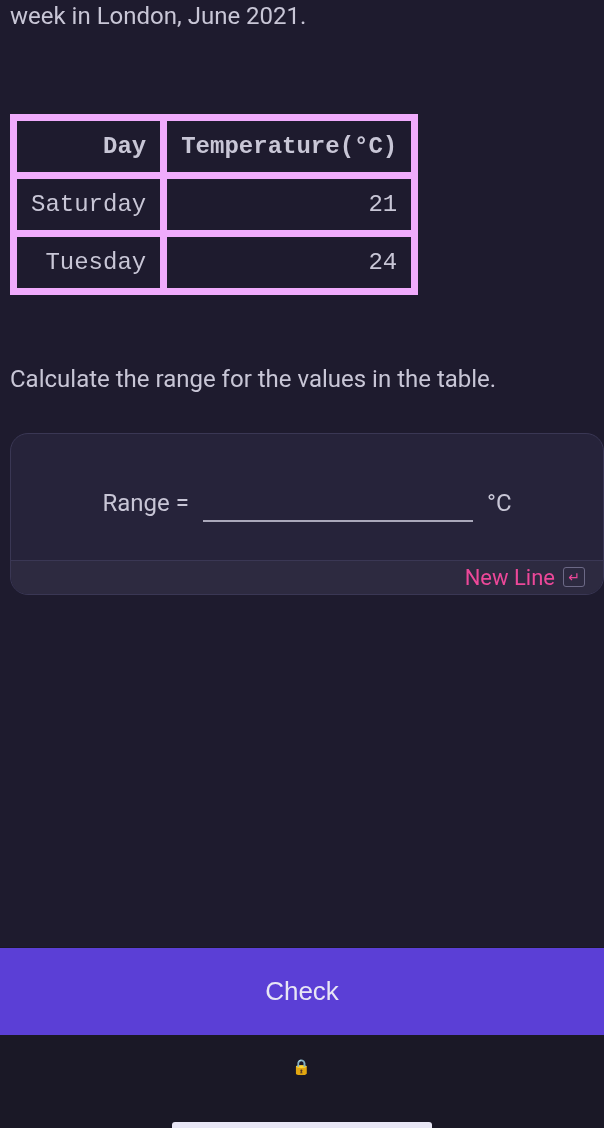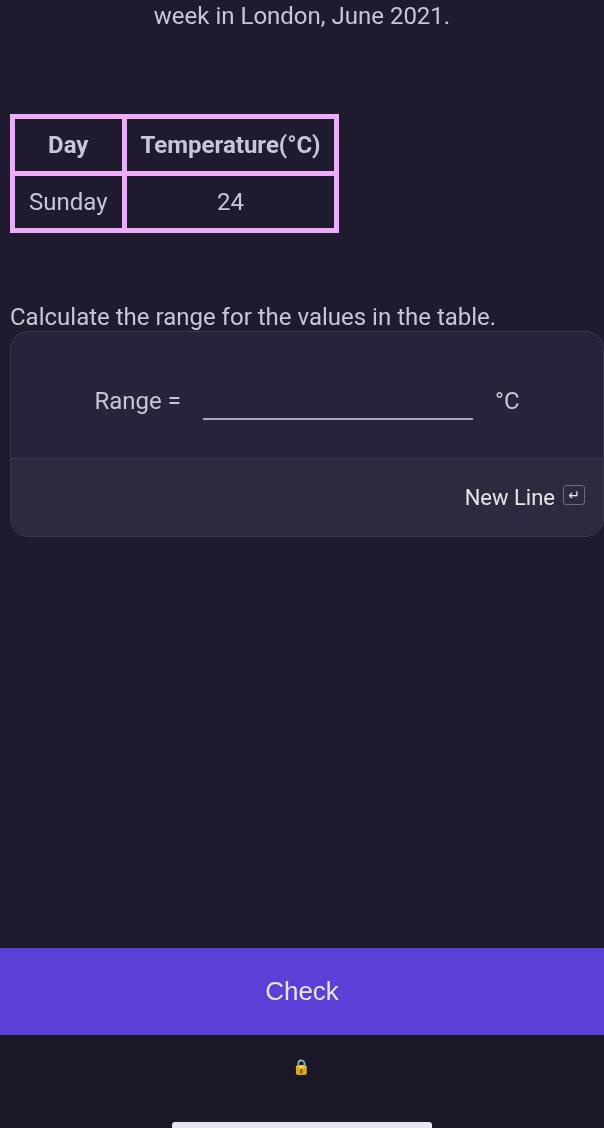--- a/index.html
+++ b/index.html
@@ -18,58 +18,59 @@
     }
     .content {
       padding: 0 10px;
     }
     .intro-text {
       font-size: 24px;
       color: #c8c6d6;
       line-height: 1.4;
       margin-bottom: 80px;
       padding-top: 0;
-      text-align: center;
     }
     table {
       border-collapse: collapse;
       margin-bottom: 70px;
     }
     th, td {
-      border: 5px solid #f0abfc;
+      border: 7px solid #f0abfc;
       padding: 12px 14px;
-      text-align: center;
-      font-size: 24px;
-      color: #c8c6d6;
+      text-align: right;
+      font-size: 24px;
+      color: #c8c6d6;
+      font-family: Liberation Mono, monospace;
     }
     th {
       font-weight: 700;
     }
     td {
       font-weight: 400;
     }
     .question-text {
       font-size: 24px;
       color: #c8c6d6;
+      margin-bottom: 40px;
     }
     .answer-box {
       background-color: #26233a;
       border: 1px solid #3a3754;
       border-radius: 18px;
       padding: 0;
       margin-left: 0;
       margin-right: -10px;
       overflow: hidden;
     }
     .answer-input-row {
       display: flex;
       align-items: center;
       justify-content: center;
       padding: 50px 30px 38px 30px;
-      gap: 22px;
+      gap: 14px;
     }
     .range-label {
       font-size: 24px;
       color: #c8c6d6;
     }
     .answer-input {
       background: transparent;
       border: none;
       border-bottom: 2px solid #aaa8ba;
       width: 270px;
@@ -78,25 +79,26 @@
       outline: none;
       padding: 4px 0;
     }
     .unit-label {
       font-size: 24px;
       color: #c8c6d6;
     }
     .new-line-row {
       background-color: #2d2a40;
       border-top: 1px solid #3a3754;
-      padding: 26px 18px;
+      padding: 4px 18px;
       text-align: right;
-      color: #e5e5e5;
+      color: #ec4899;
       font-size: 22px;
       display: flex;
+      align-items: center;
       justify-content: flex-end;
       gap: 8px;
     }
     .enter-icon {
       display: inline-flex;
       align-items: center;
       justify-content: center;
       border: 1.5px solid #6c6986;
       border-radius: 3px;
       width: 22px;
@@ -162,21 +164,25 @@
 
   <table>
     <thead>
       <tr>
         <th>Day</th>
         <th>Temperature(°C)</th>
       </tr>
     </thead>
     <tbody>
       <tr>
-        <td>Sunday</td>
+        <td>Saturday</td>
+        <td>21</td>
+      </tr>
+      <tr>
+        <td>Tuesday</td>
         <td>24</td>
       </tr>
     </tbody>
   </table>
 
   <div class="question-text">Calculate the range for the values in the table.</div>
 
   <div class="answer-box">
     <div class="answer-input-row">
       <span class="range-label">Range =</span>

